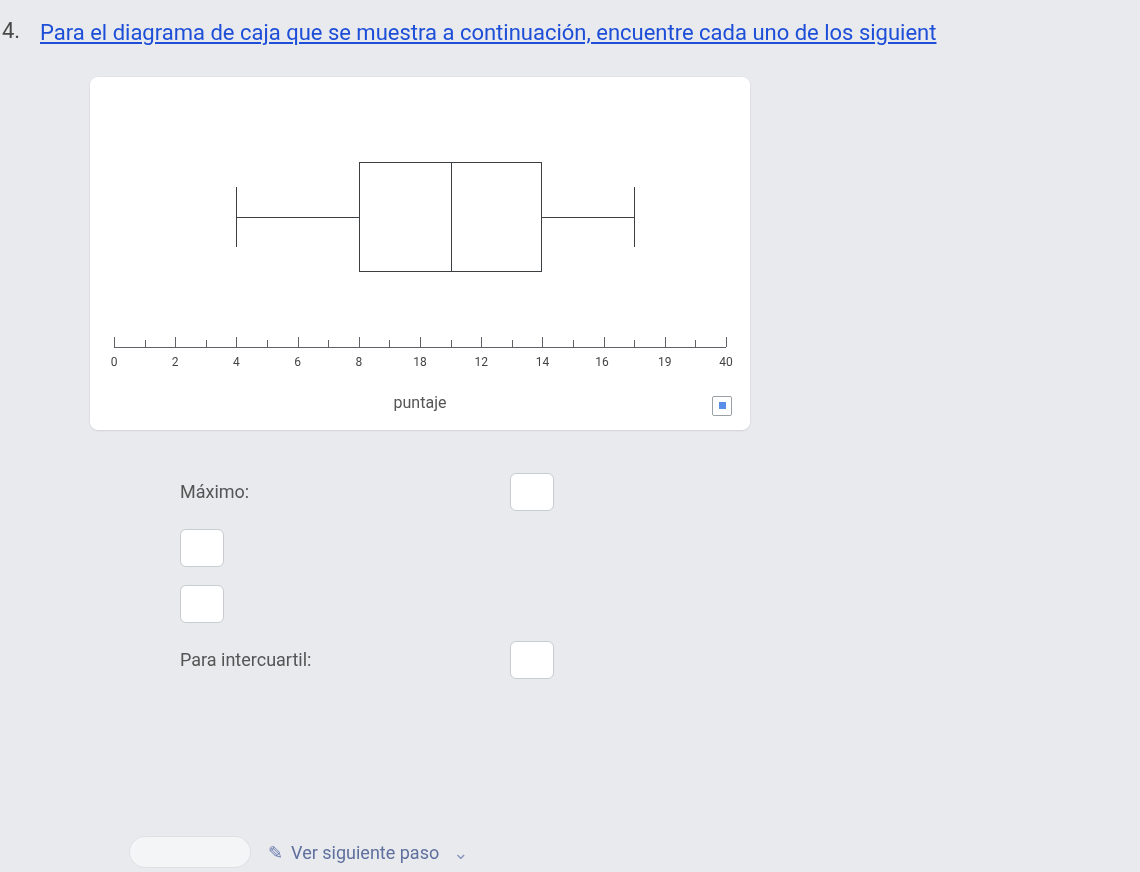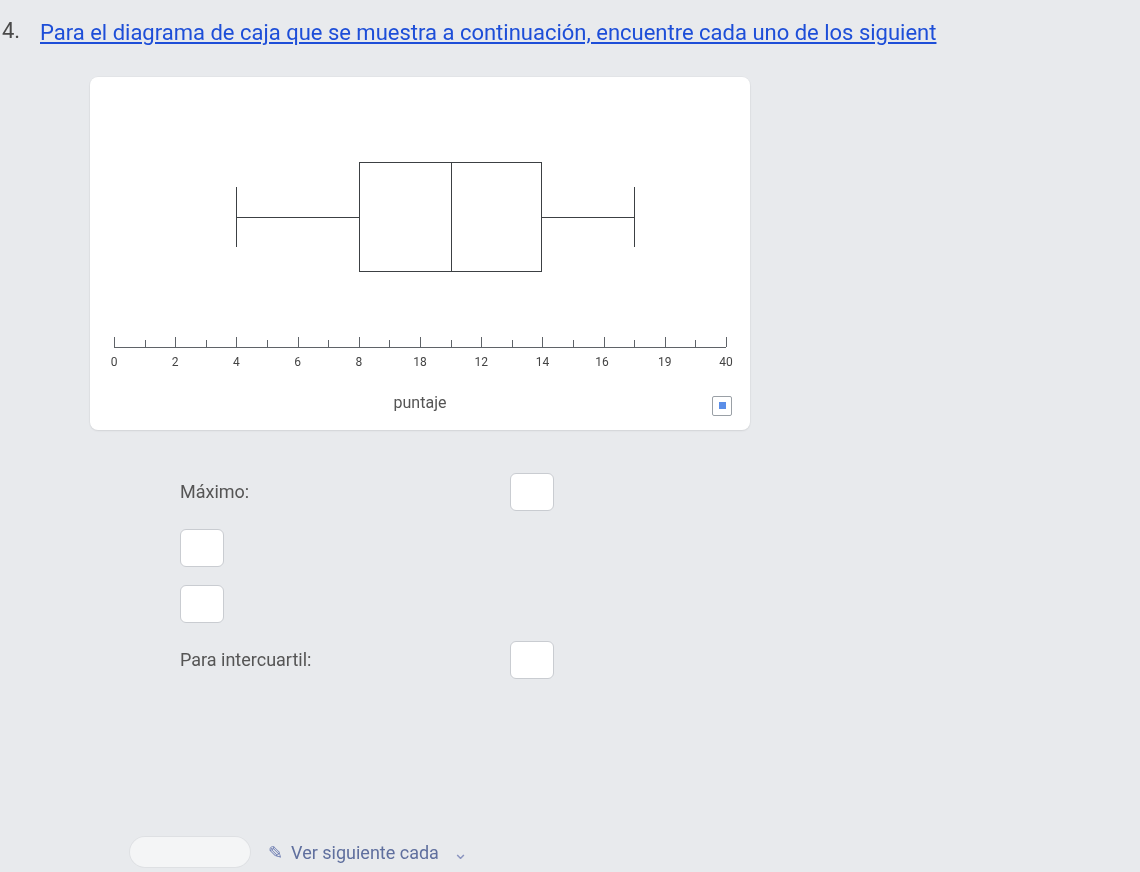--- a/index.html
+++ b/index.html
@@ -257,18 +257,18 @@
     <div class="field-row">
       <div class="field-label">Para intercuartil:</div>
       <input class="field-input" value="" style="">
     </div>
   </div>
 
   <div class="footer">
     <div class="pill-ghost"></div>
     <div class="next-step">
       <span class="magic-icon">✎</span>
-      <span>Ver siguiente cada</span>
+      <span>Ver siguiente paso</span>
       <span class="chevron">⌄</span>
     </div>
   </div>
 
 </div>
 
 </body></html>

